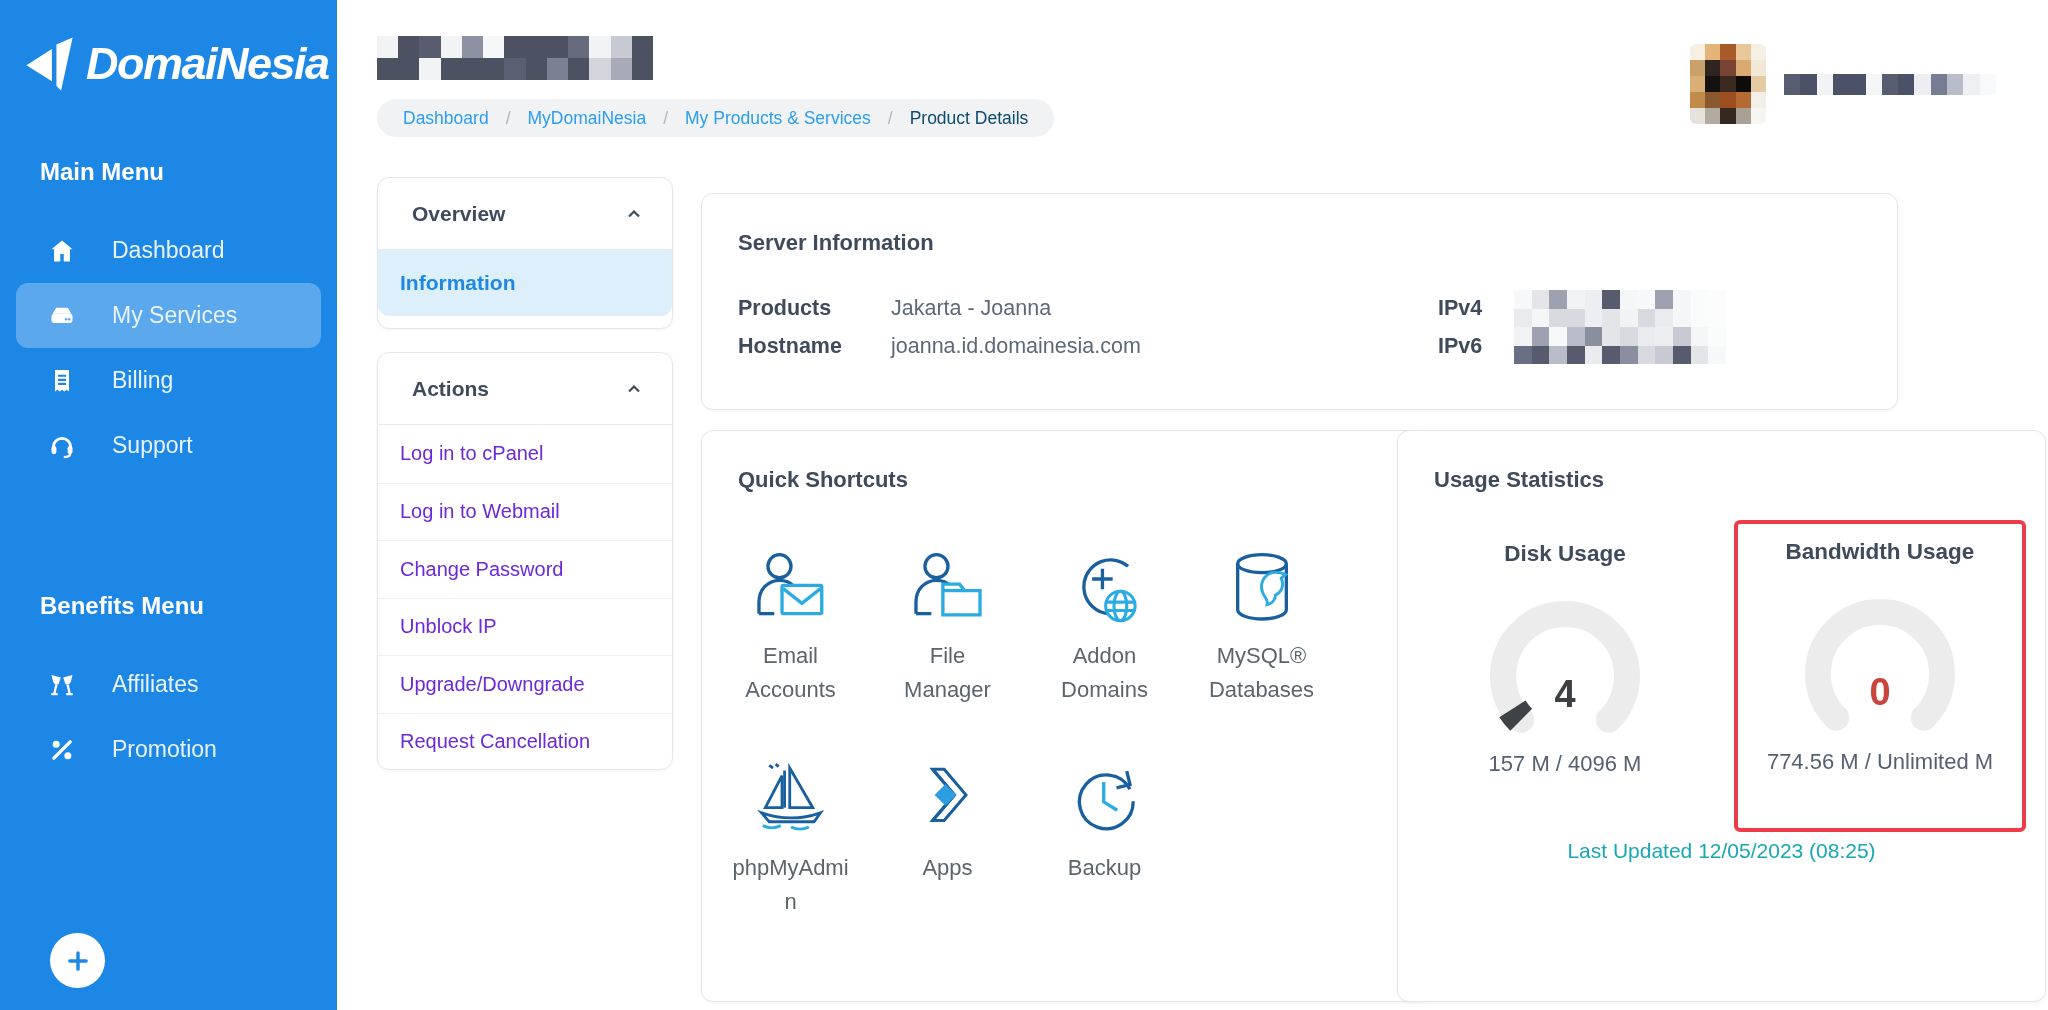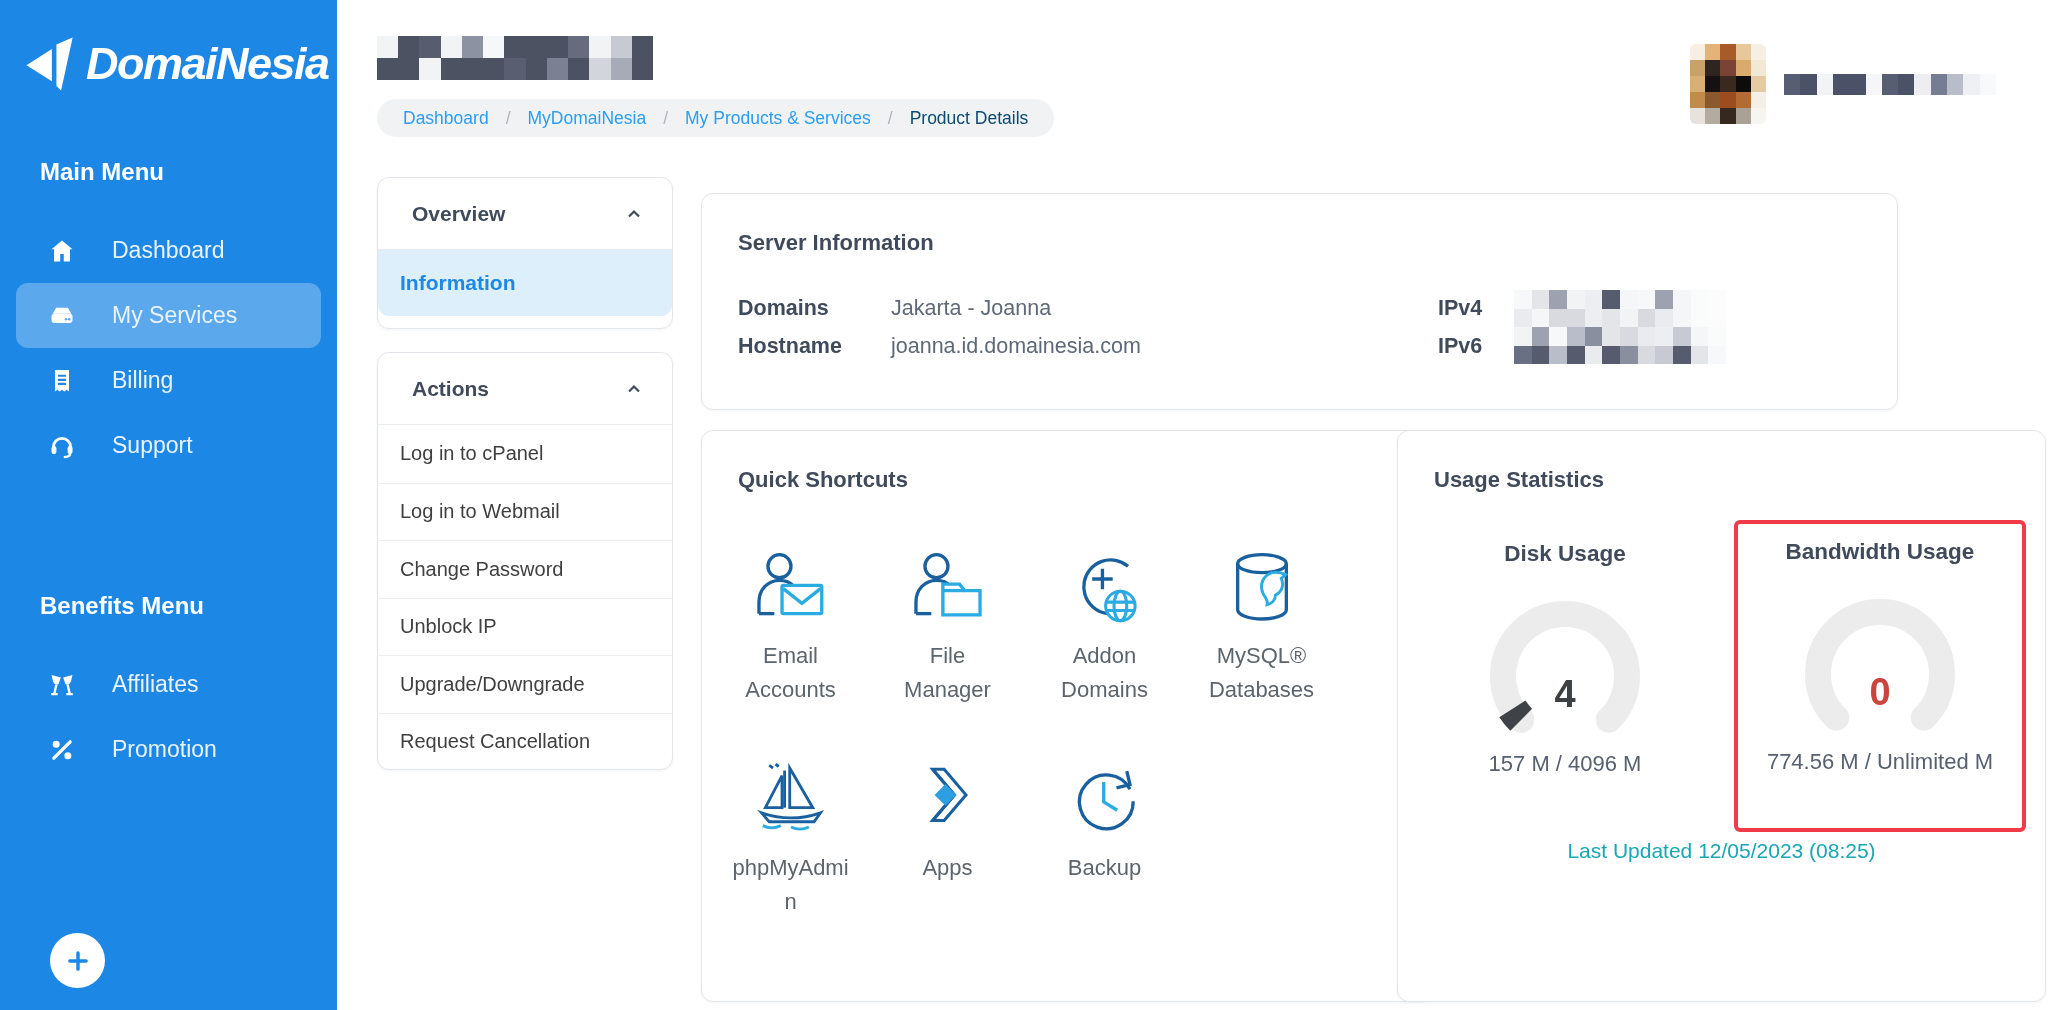--- a/index.html
+++ b/index.html
@@ -42,21 +42,21 @@
 
   
   .card { position: absolute; background: #fff; border: 1px solid #e3e6eb; border-radius: 12px; box-shadow: 0 1px 3px rgba(20,30,50,.05); }
   .card-head { display: flex; justify-content: space-between; align-items: center; padding: 0 28px 0 34px; height: 72px; font-size: 21px; font-weight: bold; color: #3f4a5b; border-bottom: 1px solid #e9ecef; cursor: pointer; }
   .card-title { position: absolute; left: 36px; top: 36px; font-size: 22px; font-weight: bold; color: #3f4a5b; }
 
   .overview-card { left: 377px; top: 177px; width: 296px; height: 152px; }
   .info-item { height: 66px; display: flex; align-items: center; padding-left: 22px; background: #ddeffb; color: #1e88e5; font-weight: bold; font-size: 21px; border-radius: 0 0 11px 11px; cursor: pointer; }
 
   .actions-card { left: 377px; top: 352px; width: 296px; height: 418px; }
-  .action-item { height: 57.5px; display: flex; align-items: center; padding-left: 22px; font-size: 20px; color: #404040; cursor: pointer; }
+  .action-item { height: 57.5px; display: flex; align-items: center; padding-left: 22px; font-size: 20px; color: #6d28d9; cursor: pointer; }
   .action-item + .action-item { border-top: 1px solid #edeff2; }
 
   .server-card { left: 701px; top: 173px; width: 1197px; height: 217px; margin-top: 20px; }
   .srv-rows { position: absolute; left: 36px; top: 102px; display: grid; grid-template-columns: 153px auto; row-gap: 13px; font-size: 21.5px; }
   .srv-label, .ip-label { font-weight: bold; color: #3f4a5b; }
   .srv-value { color: #5e6876; }
   .ip-labels { position: absolute; left: 736px; top: 102px; display: grid; row-gap: 13px; font-size: 21.5px; }
   .ip-values-redacted { position: absolute; left: 812px; top: 96px; width: 212px; height: 74px; }
 
   .shortcuts-card { left: 701px; top: 430px; width: 731px; height: 572px; }
@@ -273,21 +273,21 @@
     <div class="action-item">Log in to Webmail</div>
     <div class="action-item">Change Password</div>
     <div class="action-item">Unblock IP</div>
     <div class="action-item">Upgrade/Downgrade</div>
     <div class="action-item">Request Cancellation</div>
   </section>
 
   <section class="card server-card">
     <h2 class="card-title">Server Information</h2>
     <div class="srv-rows">
-      <span class="srv-label">Domains</span>
+      <span class="srv-label">Products</span>
       <span class="srv-value">Jakarta - Joanna</span>
       <span class="srv-label">Hostname</span>
       <span class="srv-value">joanna.id.domainesia.com</span>
     </div>
     <div class="ip-labels">
       <span class="ip-label">IPv4</span>
       <span class="ip-label">IPv6</span>
     </div>
     <div class="ip-values-redacted mosaic" style="grid-template-columns: repeat(12, 1fr); grid-template-rows: repeat(4, 1fr);">
         <div style="background: rgb(247, 248, 249);"></div>

